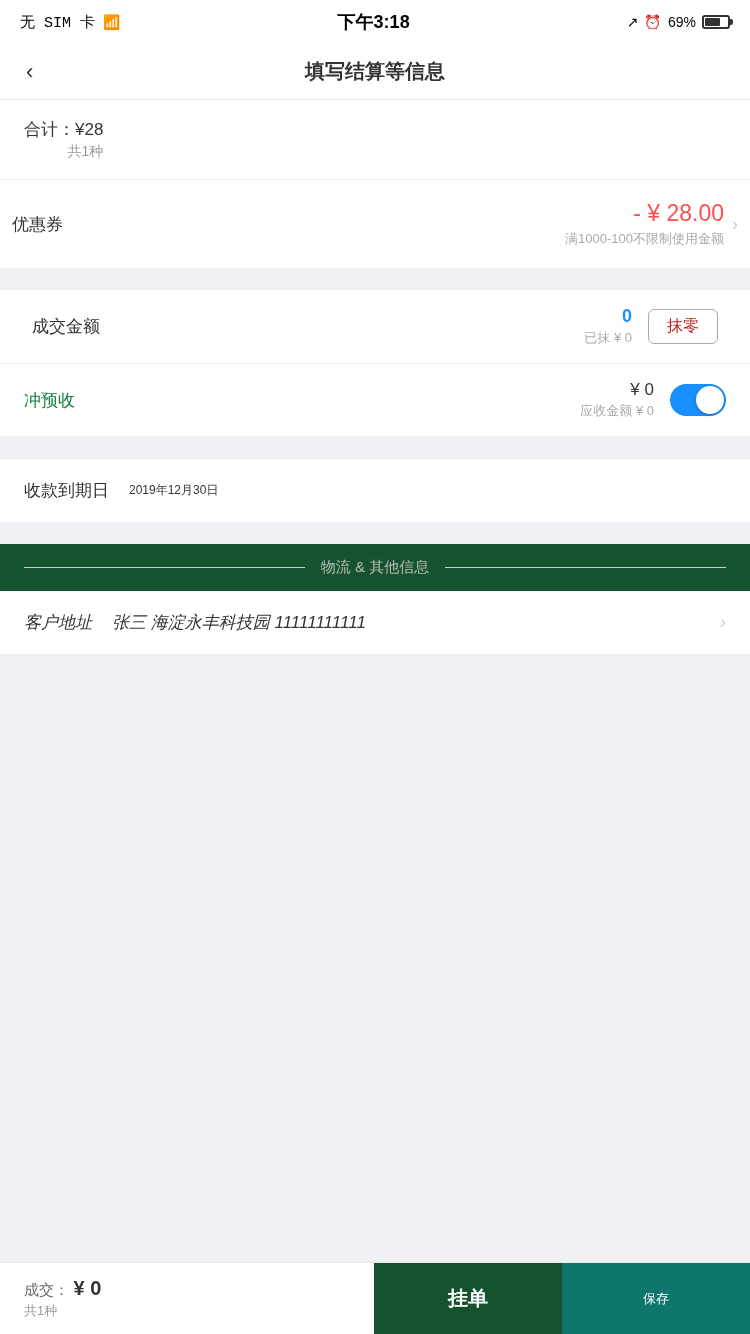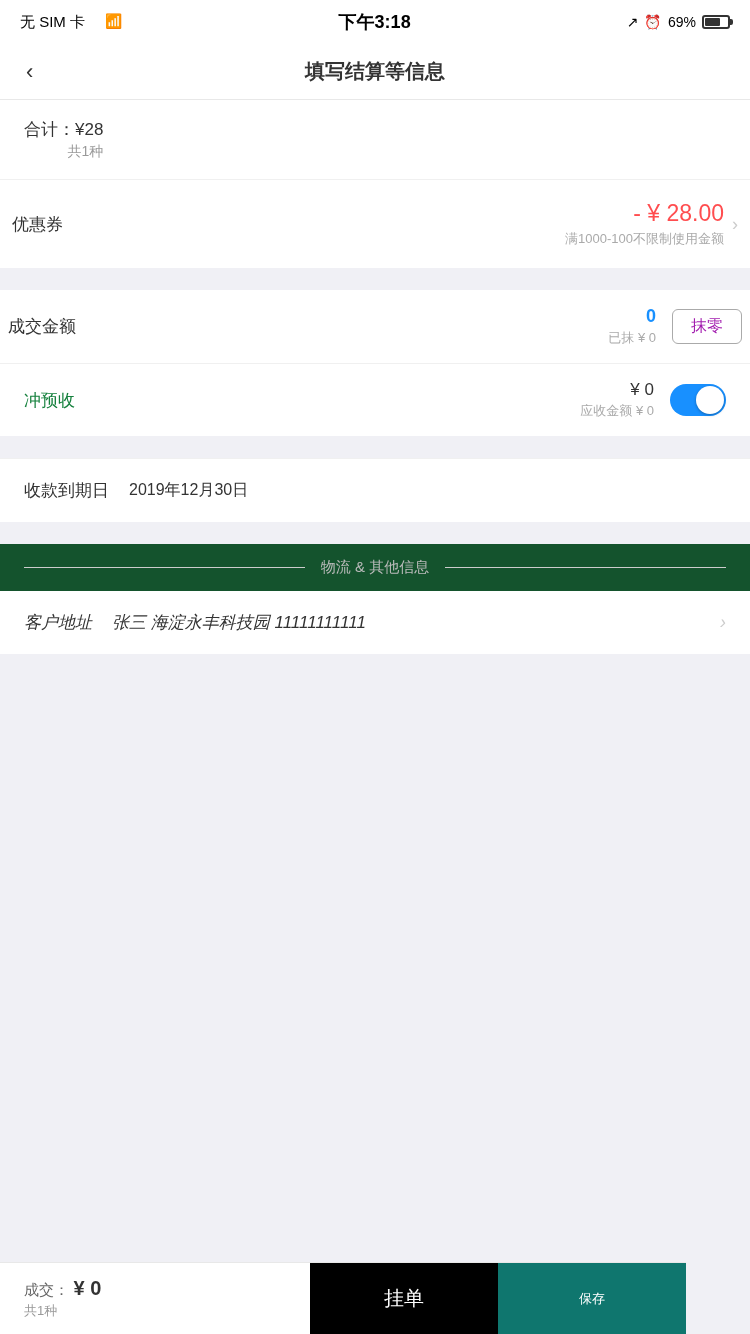--- a/index.html
+++ b/index.html
@@ -17,21 +17,21 @@
     .status-bar {
       background: #fff;
       height: 44px;
       display: flex;
       align-items: center;
       justify-content: space-between;
       padding: 0 20px;
       font-size: 15px;
       font-weight: 500;
     }
-    .status-left { display: flex; gap: 20px; }
+    .status-left { display: flex; align-items: center; gap: 8px; font-family: Liberation Mono, monospace; }
     .status-center { font-size: 18px; font-weight: 600; }
     .status-right { display: flex; align-items: center; gap: 6px; font-size: 14px; }
     .battery-icon {
       width: 28px; height: 14px;
       border: 2px solid #333;
       border-radius: 3px;
       position: relative;
       display: inline-flex;
       align-items: center;
       padding: 1px;
@@ -166,21 +166,21 @@
 
     
     .divider-section {
       background: #f0f0f5;
       height: 12px;
     }
 
     
     .deal-row {
       background: #fff;
-      padding: 16px 8px;
+      padding: 16px 32px;
       display: flex;
       align-items: center;
       justify-content: space-between;
     }
     .deal-label {
       font-size: 17px;
       color: #333;
     }
     .deal-right {
       display: flex;
@@ -198,21 +198,21 @@
     .deal-amount-sub {
       font-size: 13px;
       color: #aaa;
       margin-top: 2px;
     }
     .round-btn {
       border: 1.5px solid #aaa;
       border-radius: 6px;
       padding: 6px 18px;
       font-size: 16px;
-      color: #a21caf;
+      color: #b91c1c;
       background: #fff;
       cursor: pointer;
     }
 
     
     .advance-row {
       background: #fff;
       padding: 16px 24px;
       display: flex;
       align-items: center;
@@ -282,21 +282,21 @@
       display: flex;
       align-items: center;
       border-top: 1px solid #f0f0f0;
     }
     .due-label {
       font-size: 17px;
       color: #333;
       margin-right: 20px;
     }
     .due-value {
-      font-size: 16px;
+      font-size: 12px;
       color: #333;
     }
 
     
     .logistics-header {
       background: #14532d;
       padding: 14px 24px;
       display: flex;
       align-items: center;
       justify-content: center;
@@ -338,21 +338,21 @@
     .bottom-spacer {
       background: #f0f0f5;
       height: 180px;
     }
 
     
     .bottom-bar {
       position: fixed;
       bottom: 0;
       left: 0;
-      width: 686px;
+      width: 750px;
       height: 72px;
       background: #fff;
       display: flex;
       align-items: center;
       border-top: 1px solid #e8e8e8;
     }
     .bottom-summary {
       flex: 1;
       padding: 0 24px;
     }
@@ -367,27 +367,27 @@
       display: inline;
     }
     .bottom-count {
       font-size: 13px;
       color: #999;
       margin-top: 2px;
     }
     .btn-hold {
       width: 188px;
       height: 72px;
-      background: #000000;
+      background: #14532d;
       display: flex;
       align-items: center;
       justify-content: center;
       font-size: 20px;
       color: #fff;
-      font-weight: 400;
+      font-weight: 700;
       cursor: pointer;
     }
     .btn-save {
       width: 188px;
       height: 72px;
       background: #0f766e;
       display: flex;
       align-items: center;
       justify-content: center;
       font-size: 13px;

